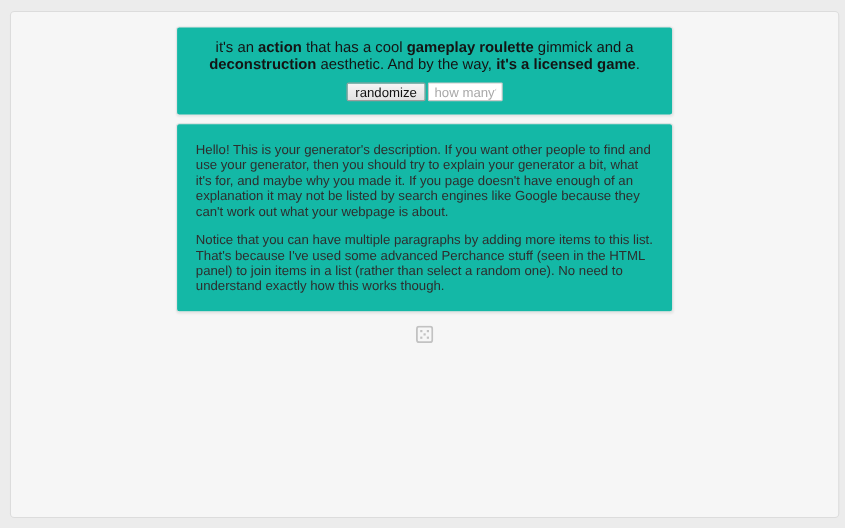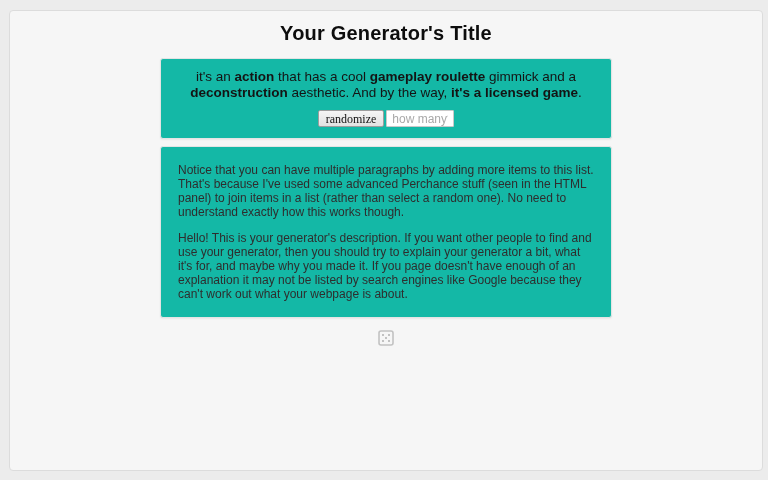--- a/index.html
+++ b/index.html
@@ -50,21 +50,21 @@
     font-size: 13.5px;
     line-height: 15.5px;
     color: #141414;
   }
   .output-text b { font-weight: bold; }
   .controls {
     margin-top: 9px;
     text-align: center;
   }
   .randomize-btn {
-    font-family: Liberation Serif, serif;
+    font-family: Liberation Sans, sans-serif;
     font-size: 12px;
     color: #111;
     padding: 1px 7px;
     height: 17px;
     background: linear-gradient(#f5f5f5, #e2e2e2);
     border: 1px solid #9d9d9d;
     border-radius: 2px;
     vertical-align: middle;
     cursor: pointer;
   }
@@ -96,33 +96,32 @@
     margin-top: 12px;
     text-align: center;
   }
   .dice-wrap svg { display: inline-block; }
 </style>
 </head>
 <body>
 
 <div class="panel">
 
-  <h1 class="gen-title">Your Generator's Title</h1>
 
 
   <div class="card output-card">
     <div class="output-text"><span>it's an </span><b>action</b><span> that has a cool </span><b>gameplay roulette</b><span> gimmick and a </span><b>deconstruction</b><span> aesthetic. And by the way, </span><b>it's a licensed game</b><span>.</span></div>
     <div class="controls">
       <button class="randomize-btn">randomize</button><input class="how-many-input" type="text" placeholder="how many?" style="">
     </div>
   </div>
 
   <div class="card desc-card">
+      <p>Hello! This is your generator's description. If you want other people to find and use your generator, then you should try to explain your generator a bit, what it's for, and maybe why you made it. If you page doesn't have enough of an explanation it may not be listed by search engines like Google because they can't work out what your webpage is about.</p>
       <p>Notice that you can have multiple paragraphs by adding more items to this list. That's because I've used some advanced Perchance stuff (seen in the HTML panel) to join items in a list (rather than select a random one). No need to understand exactly how this works though.</p>
-      <p>Hello! This is your generator's description. If you want other people to find and use your generator, then you should try to explain your generator a bit, what it's for, and maybe why you made it. If you page doesn't have enough of an explanation it may not be listed by search engines like Google because they can't work out what your webpage is about.</p>
     </div>
 
   <div class="dice-wrap">
     <span title="">
       <svg width="16" height="16" viewBox="0 0 16 16">
         <rect x="1" y="1" width="14" height="14" rx="2" fill="none" stroke="#c2c2c2" stroke-width="1.6"></rect>
         <rect x="4" y="4" width="2" height="2" fill="#c2c2c2"></rect>
         <rect x="10" y="4" width="2" height="2" fill="#c2c2c2"></rect>
         <rect x="7" y="7" width="2" height="2" fill="#c2c2c2"></rect>
         <rect x="4" y="10" width="2" height="2" fill="#c2c2c2"></rect>

